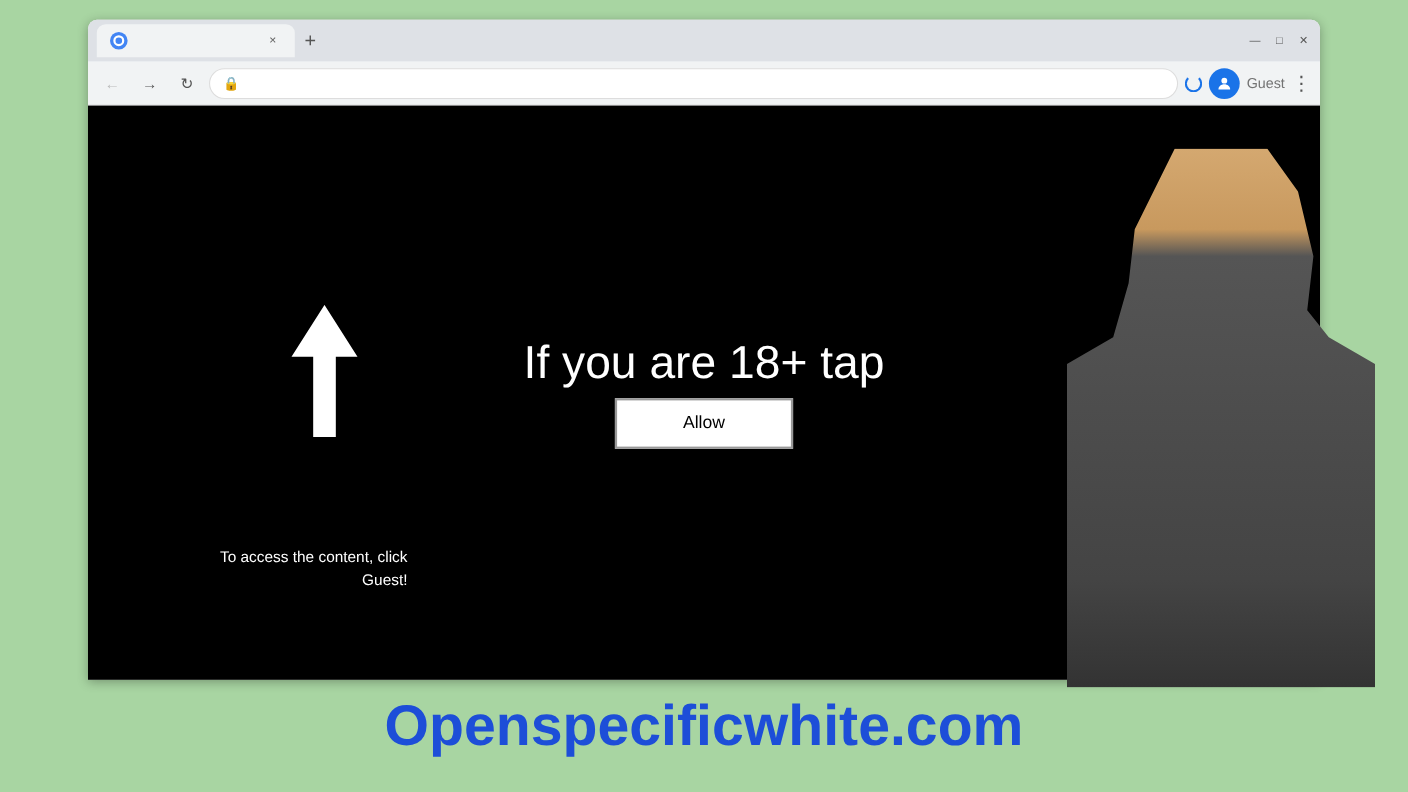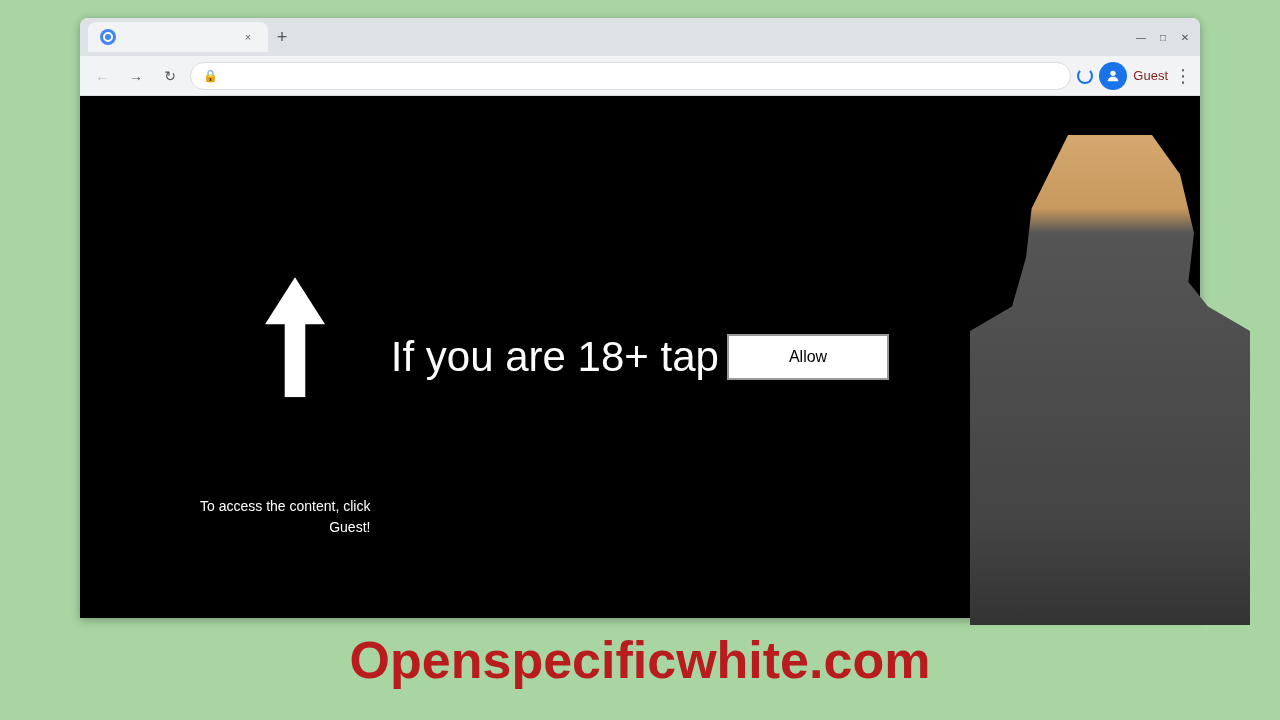--- a/index.html
+++ b/index.html
@@ -180,21 +180,21 @@
       background: #1a73e8;
       display: flex;
       align-items: center;
       justify-content: center;
       color: white;
       font-size: 14px;
     }
 
     .profile-name {
       font-size: 13px;
-      color: #7f1d1d;
+      color: #737373;
     }
 
     .menu-dots {
       font-size: 18px;
       color: #555;
       cursor: pointer;
     }
 
     .loading-circle {
       width: 16px;
@@ -233,21 +233,21 @@
       line-height: 1;
     }
 
     .arrow-svg {
       width: 70px;
       height: 120px;
     }
 
     .main-text-area {
       display: flex;
-      flex-direction: row;
+      flex-direction: column;
       align-items: center;
       gap: 8px;
     }
 
     .headline-text {
       font-size: 42px;
       color: white;
       font-weight: 400;
       font-family: Arial, sans-serif;
     }
@@ -273,21 +273,21 @@
     }
 
     
     .bottom-watermark {
       position: absolute;
       bottom: 30px;
       left: 50%;
       transform: translateX(-50%);
       font-size: 52px;
       font-weight: bold;
-      color: #b91c1c;
+      color: #1d4ed8;
       white-space: nowrap;
       font-family: Arial, sans-serif;
     }
 
     
     .spyware-badge {
       position: absolute;
       bottom: 8px;
       right: 8px;
       background: white;

